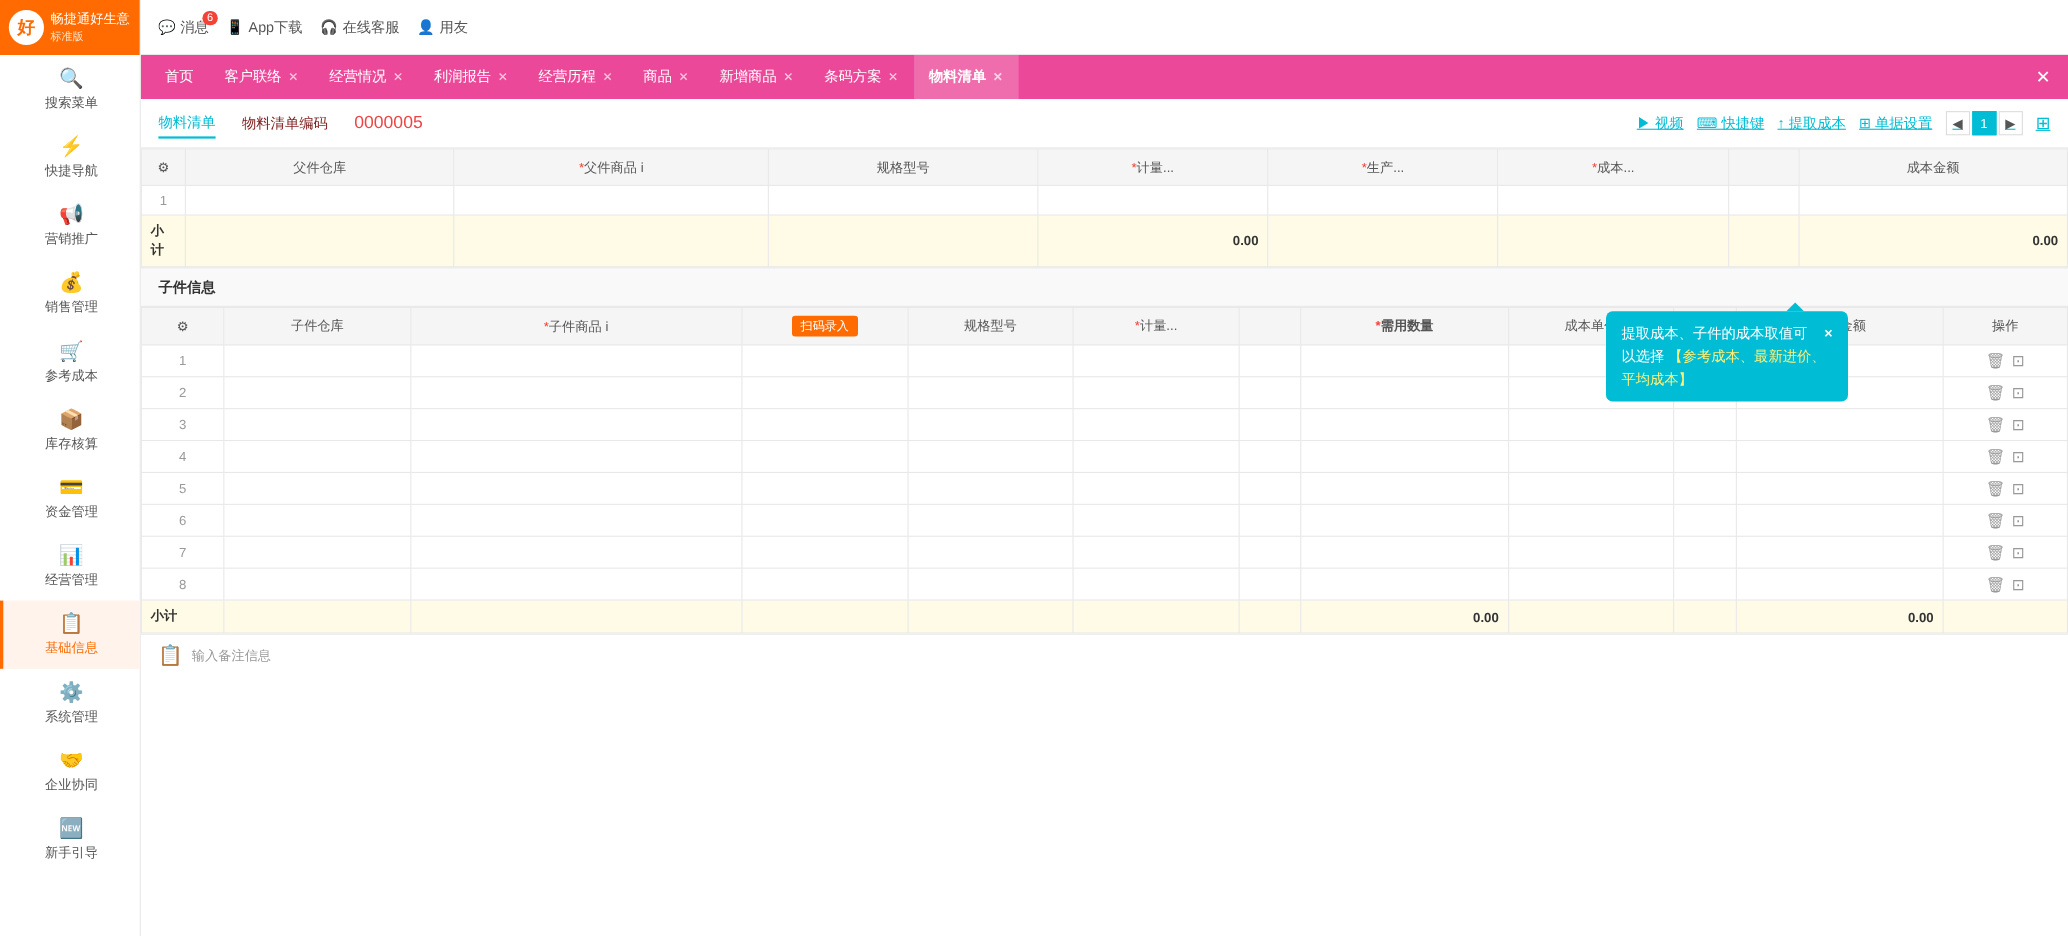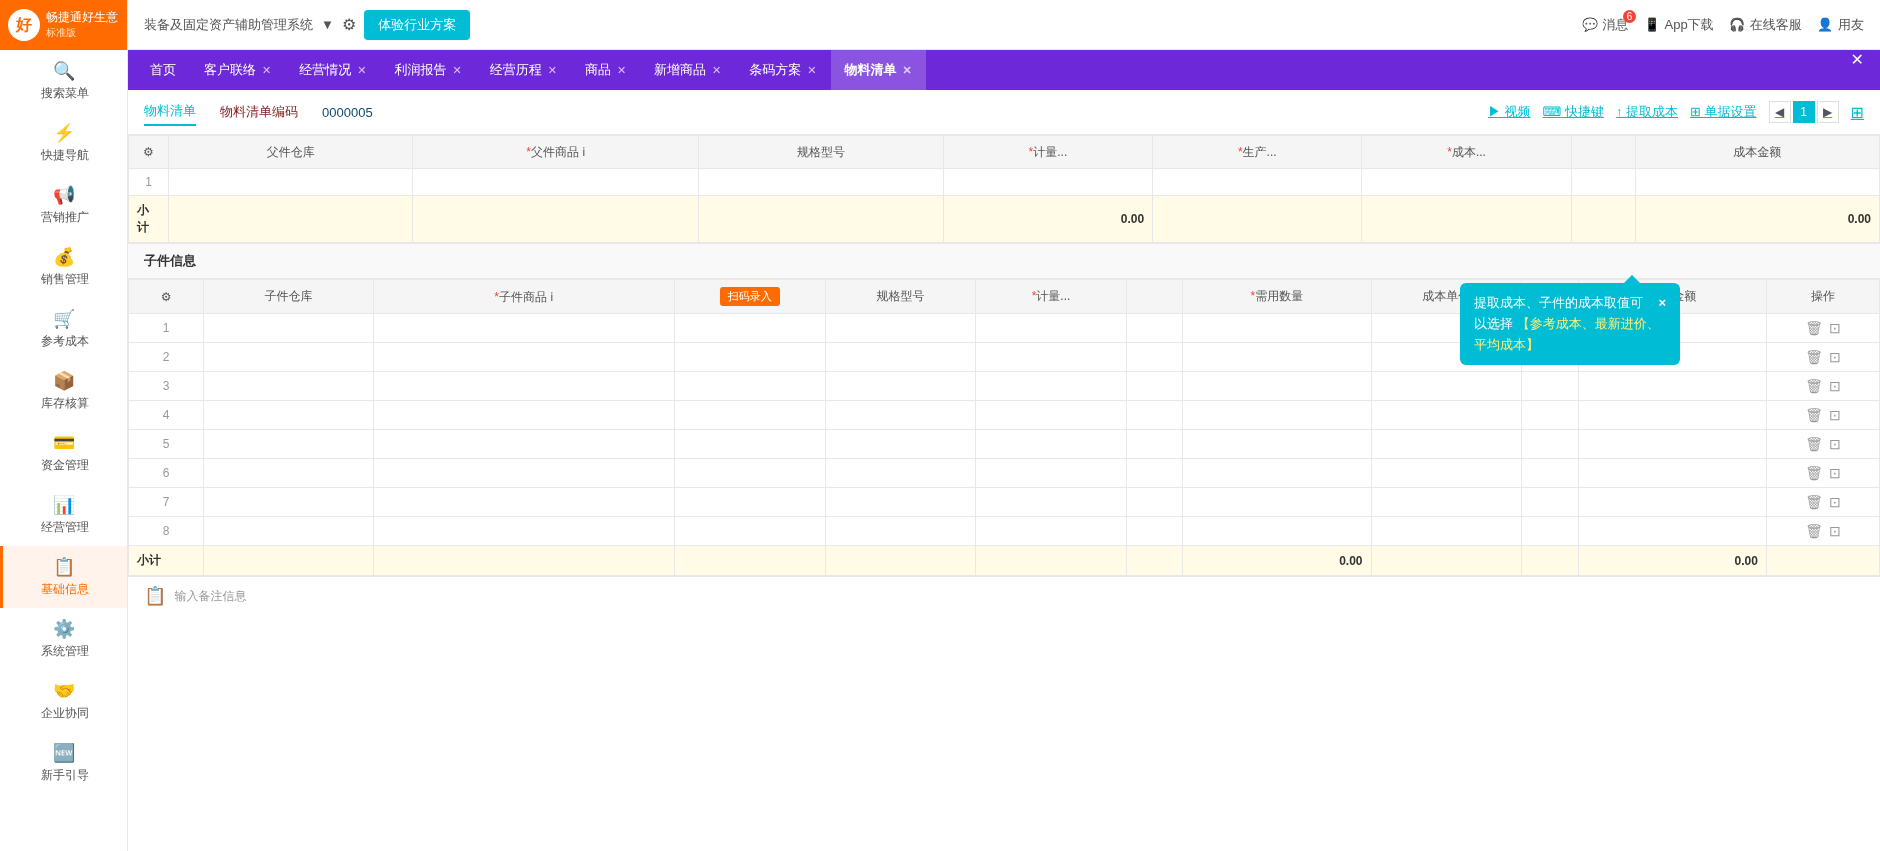--- a/index.html
+++ b/index.html
@@ -83,22 +83,23 @@
       background: #f44336;
       color: #fff;
       border-radius: 10px;
       font-size: 10px;
       padding: 1px 4px;
     }
     .topbar-right-item { cursor: pointer; display: flex; align-items: center; gap: 4px; }
 
     
     .nav-tabs {
-      background: #6d28d9;
-      display: flex;
+      background: #ec4899;
+      display: flex;
+      align-items: center;
       height: 40px;
       padding: 0 8px;
       overflow: hidden;
     }
     .nav-tab {
       color: #fff;
       padding: 0 14px;
       height: 40px;
       display: flex;
       align-items: center;
@@ -118,21 +119,21 @@
     .sub-header {
       display: flex;
       align-items: center;
       padding: 8px 16px;
       border-bottom: 1px solid #e8e8e8;
       gap: 24px;
       background: #fff;
     }
     .sub-header-tab { cursor: pointer; color: #7f1d1d; padding: 4px 0; font-size: 13px; }
     .sub-header-tab.active { color: #00bcd4; border-bottom: 2px solid #00bcd4; }
-    .sub-header-code { color: #0c4a6e; font-size: 13px; }
+    .sub-header-code { color: #ef4444; font-size: 16px; }
     .sub-header-actions { margin-left: auto; display: flex; align-items: center; gap: 12px; color: #00bcd4; font-size: 13px; cursor: pointer; text-decoration: underline; }
 
     
     .section { padding: 0; }
     .section-title {
       background: #f9f9f9;
       padding: 8px 16px;
       font-size: 13px;
       color: #333;
       font-weight: bold;
@@ -285,26 +286,20 @@
   </div>
   <div class="sidebar-item">
     <span class="sidebar-icon">🆕</span>
     <span>新手引导</span>
   </div>
 </div>
 
 <div class="main">
 
   <div class="topbar">
-    <div class="topbar-left">
-      <span>装备及固定资产辅助管理系统</span>
-      <span style="cursor:pointer;">▼</span>
-      <span style="font-size:16px; cursor:pointer;">⚙</span>
-      <button class="topbar-btn">体验行业方案</button>
-    </div>
     <div class="topbar-right">
       <div class="notif-badge">
         <span>💬</span>
         <span>消息</span>
         <span class="badge-count">6</span>
       </div>
       <div class="topbar-right-item">
         <span>📱</span>
         <span>App下载</span>
       </div>
@@ -432,21 +427,21 @@
         <table class="data-table">
           <thead>
             <tr>
               <th class="center" style="width:30px;">⚙</th>
               <th style="width:90px;">子件仓库</th>
               <th style="width:160px;"><span class="required">*</span>子件商品 ℹ</th>
               <th style="width:80px;text-decoration:underline;"><button class="scan-btn">扫码录入</button></th>
               <th style="width:80px;">规格型号</th>
               <th style="width:80px;"><span class="required">*</span>计量...</th>
               <th style="width:30px;"></th>
-              <th style="width:100px;"><span class="required">*</span>需用数量</th>
+              <th style="width:100px;font-weight:bold;"><span class="required">*</span>需用数量</th>
               <th style="width:80px;">成本单价</th>
               <th style="width:30px;"></th>
               <th style="width:100px;">成本金额</th>
               <th style="width:60px;">操作</th>
             </tr>
           </thead>
           <tbody>
             <tr>
               <td class="row-num">1</td>
               <td></td>

